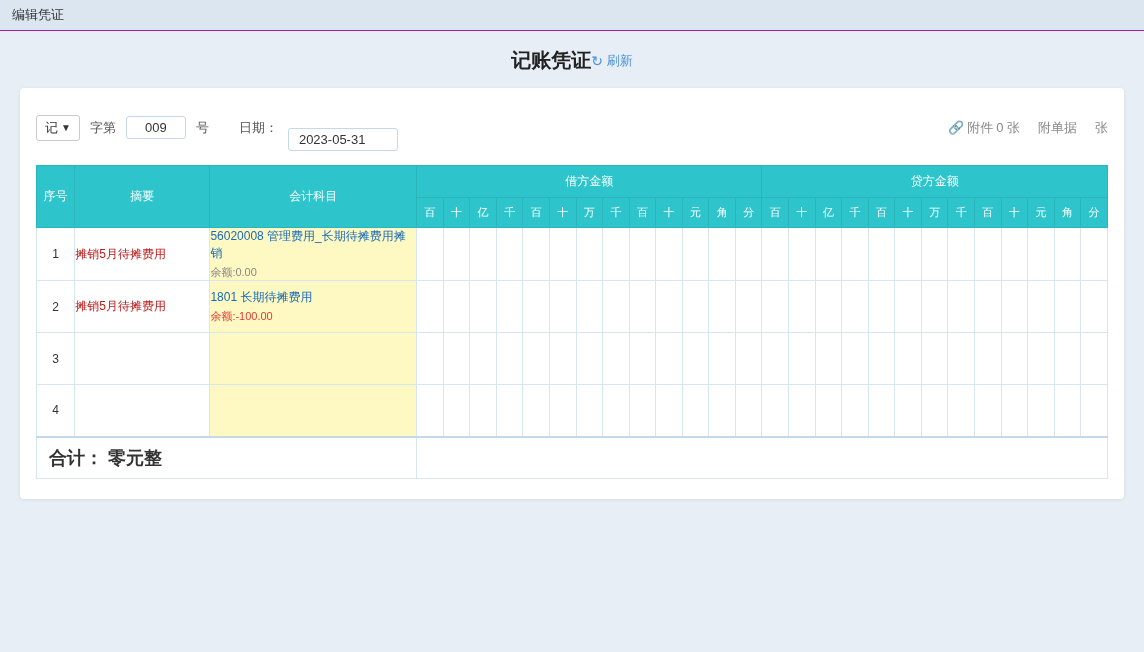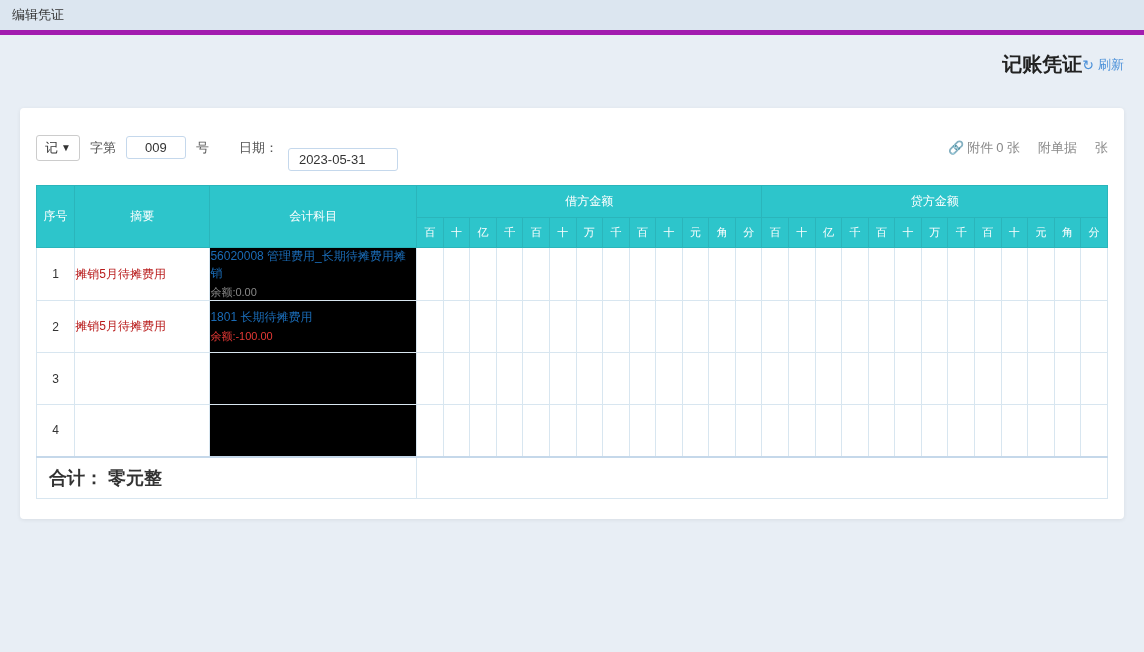--- a/index.html
+++ b/index.html
@@ -9,32 +9,32 @@
       background: #e8eef5;
       width: 1144px;
       height: 652px;
       overflow: hidden;
     }
     .title-bar {
       background: #dce6f0;
       padding: 6px 12px;
       font-size: 13px;
       color: #333;
-      border-bottom: 5px solid #a21caf;
+      border-bottom: 1px solid #a21caf;
     }
     .main-content {
       padding: 16px 20px;
       height: calc(652px - 30px);
       overflow-y: auto;
     }
     .page-title-row {
       display: flex;
-      justify-content: flex-end;
-      align-items: center;
-      margin-bottom: 30px;
+      justify-content: center;
+      align-items: center;
+      margin-bottom: 14px;
     }
     .page-title {
       font-size: 20px;
       font-weight: bold;
       color: #222;
     }
     .refresh-btn {
       color: #4a90d9;
       font-size: 13px;
       cursor: pointer;
@@ -159,21 +159,21 @@
     }
     .summary-cell {
       padding: 6px 8px;
       color: #b91c1c;
       background: #fff;
       vertical-align: top;
     }
     .account-cell {
       padding: 6px 8px;
       color: #1a6bb5;
-      background: #000000;
+      background: #fef9c3;
       vertical-align: top;
     }
     .balance-text {
       font-size: 11px;
       color: #888;
       margin-top: 3px;
     }
     .balance-red {
       font-size: 11px;
       color: #e53935;

